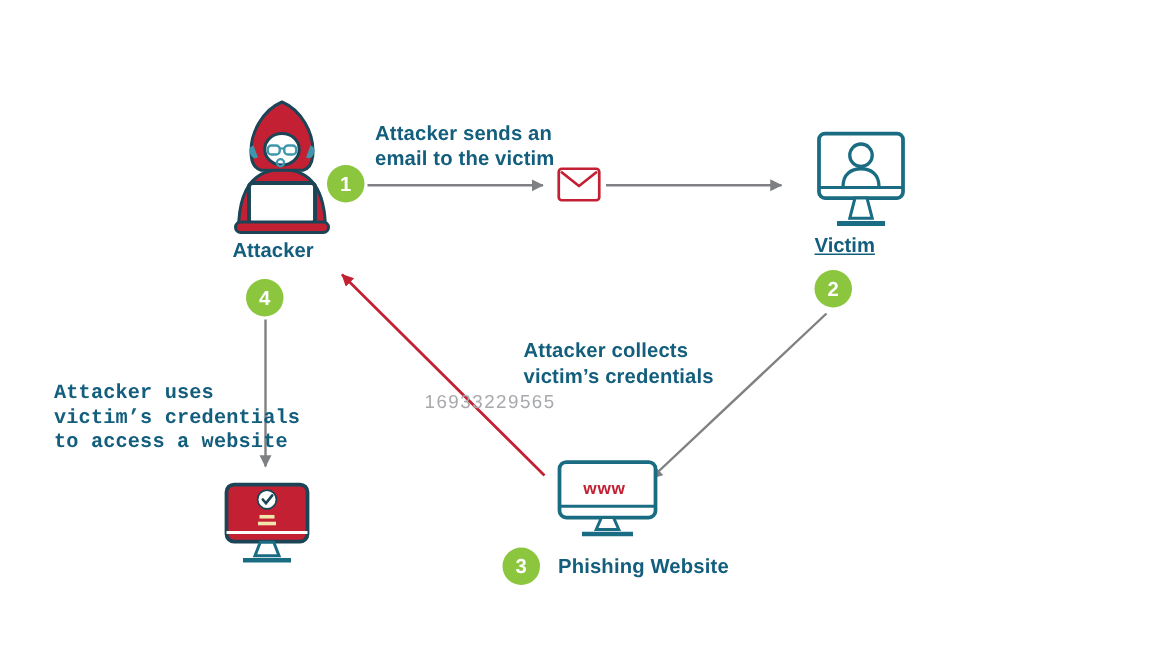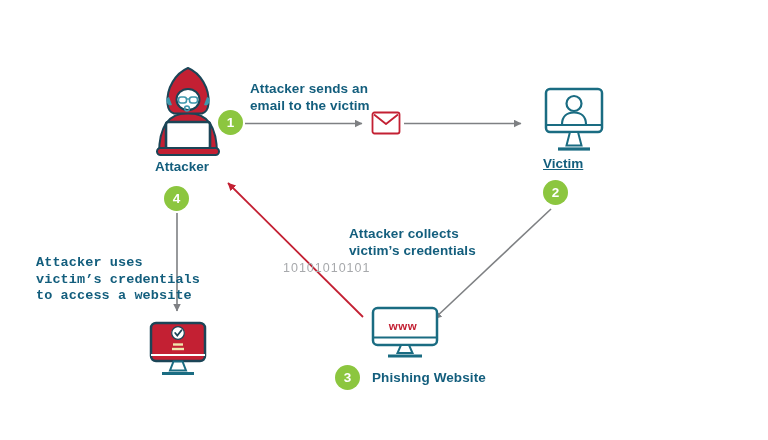--- a/index.html
+++ b/index.html
@@ -105,15 +105,15 @@
   <div class="step-text" style="left:372px; top:370px;">Phishing Website</div>
   <div class="step-text" style="left:36px; top:255px;font-family:Liberation Mono, monospace;">Attacker uses
 victim’s credentials
 to access a website</div>
 
   <div class="entity-label" style="left:155px; top:159px; width:70px;">Attacker</div>
   <div class="entity-label" style="left:543px; top:156px; width:64px;text-decoration:underline;">Victim</div>
 
   <div class="step-text" style="left:305px; top:226px;margin-left:44px;">Attacker collects
 victim’s credentials</div>
-  <div class="binary" style="left:283px; top:261px;">10101010101</div>
+  <div class="binary" style="left:283px; top:261px;">16933229565</div>
 
 </div>
 
 </body></html>

